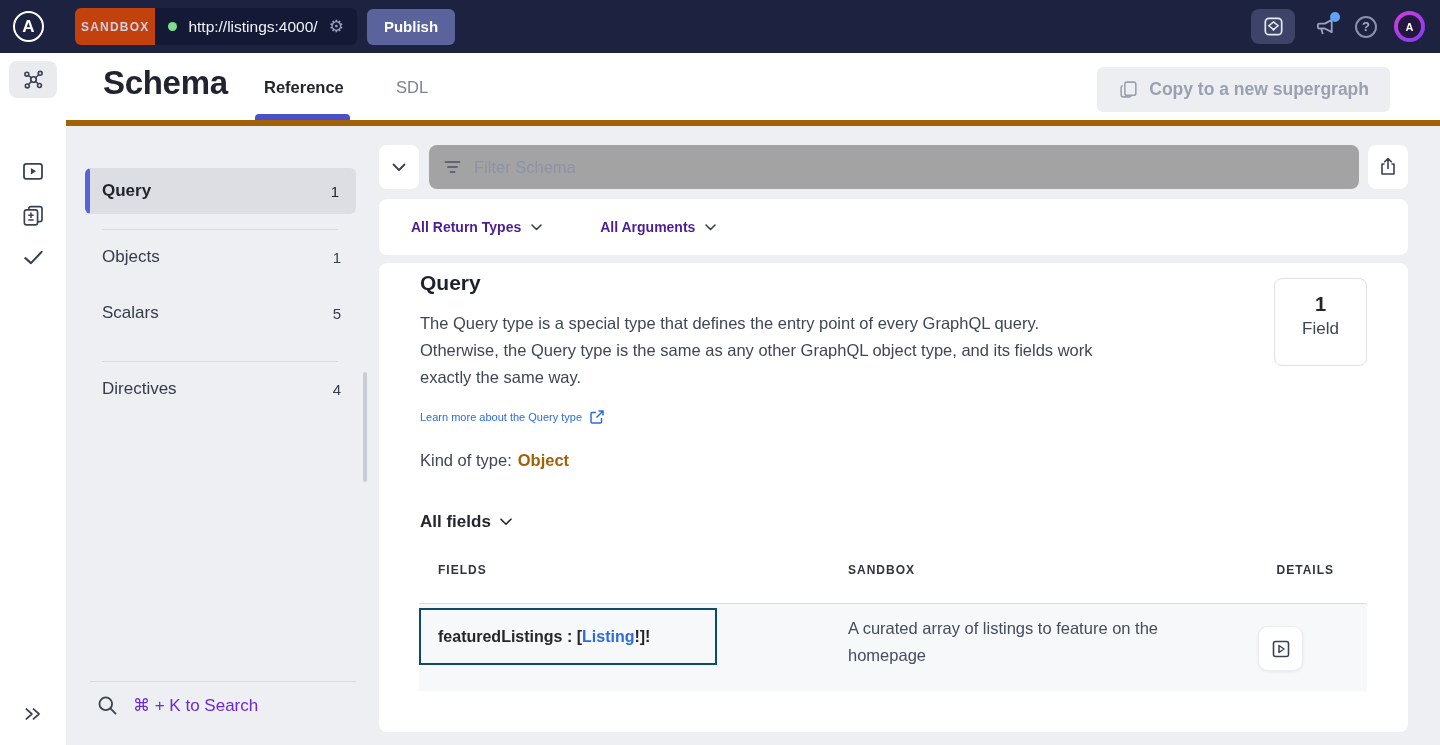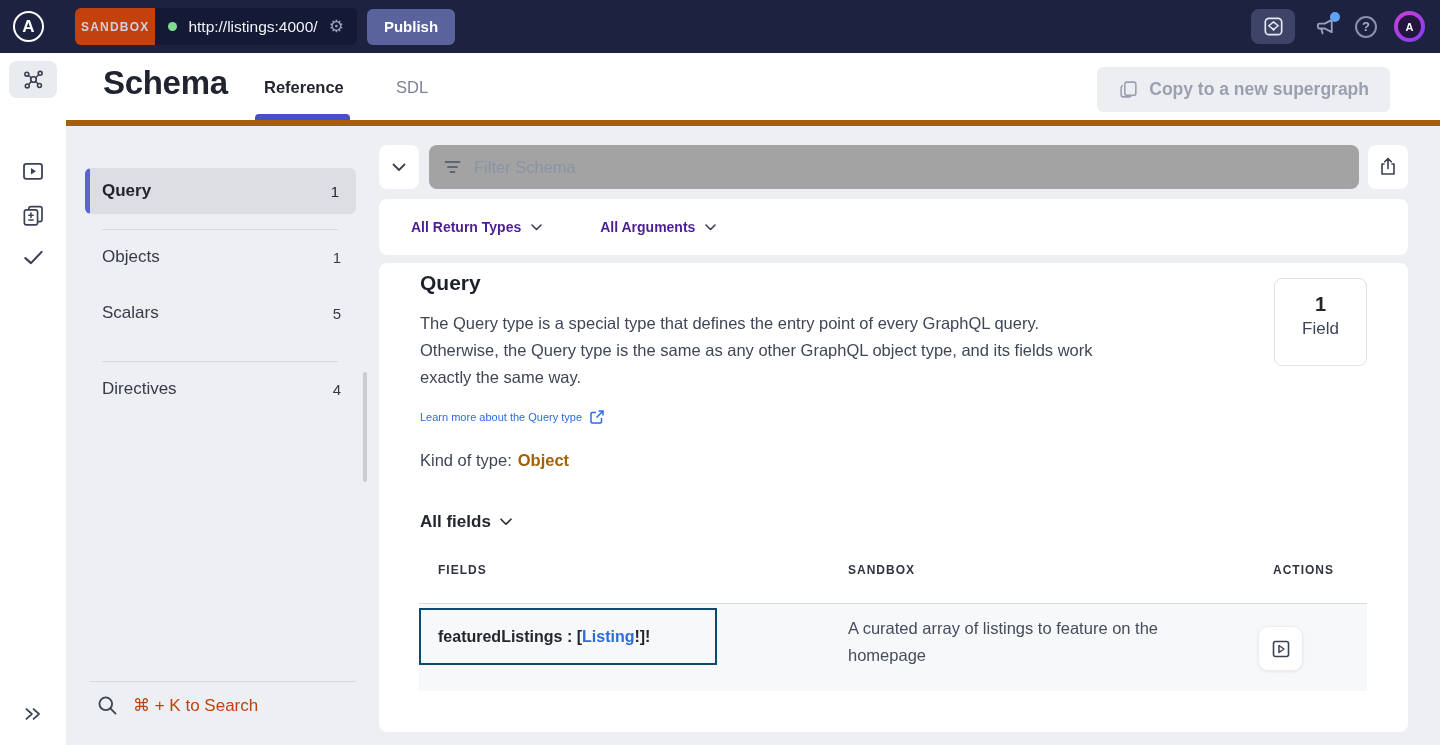--- a/index.html
+++ b/index.html
@@ -46,21 +46,21 @@
   .nav-item-active::before { content:""; position:absolute; left:0; top:0; bottom:0; width:5px; background:#5a62d8; border-radius:3px; }
   .nav-item-active .nav-label { margin-left:17px; font-weight:bold; font-size:17px; color:#1f232c; }
   .nav-item-active .nav-count { margin-left:auto; margin-right:17px; font-size:15px; color:#23262e; }
   .side-divider { position:absolute; left:36px; width:236px; height:1px; background:#d8dade; }
   .nav-item { position:absolute; left:36px; width:239px; height:26px; display:flex; align-items:center; cursor:pointer; }
   .nav-item .nav-label { font-size:17px; color:#363b48; }
   .nav-item .nav-count { margin-left:auto; font-size:15px; color:#363b48; }
   .side-thumb { position:absolute; left:297px; top:246px; width:4px; height:110px; background:#c9ccd3; border-radius:2px; cursor:grab; }
   .side-bottom-divider { position:absolute; left:24px; top:555px; width:266px; height:1px; background:#d8dade; }
   .search-row { position:absolute; left:30px; top:568px; display:flex; align-items:center; gap:14px; cursor:pointer; }
-  .search-hint { font-size:17px; color:#c2410c; }
+  .search-hint { font-size:17px; color:#6d28d9; }
 
   
   .main { position:absolute; left:379px; top:145px; width:1029px; }
   .toolbar { display:flex; }
   .dropdown-btn { width:40px; height:44px; background:#fff; border:none; border-radius:8px; display:flex; align-items:center; justify-content:center; cursor:pointer; }
   .filter-box { margin-left:10px; width:930px; height:44px; background:#a3a3a3; border-radius:8px; display:flex; align-items:center; padding:0 14px; gap:12px; }
   .filter-box input { border:none; outline:none; flex:1; font-family:inherit; font-size:16.5px; color:#2c3140; background:transparent; }
   .filter-box input::placeholder { color:#8b93a6; }
   .share-btn { margin-left:9px; width:40px; height:44px; background:#fff; border:none; border-radius:8px; display:flex; align-items:center; justify-content:center; cursor:pointer; }
 
@@ -279,21 +279,21 @@
     <div class="fields-heading">
       <span>All fields</span>
       <svg width="12" height="8" viewBox="0 0 12 8">
         <path d="M1 1.2 L6 6.2 L11 1.2" fill="none" stroke="#23262f" stroke-width="1.6" stroke-linecap="round" stroke-linejoin="round"></path>
       </svg>
     </div>
 
     <div class="table-header">
       <div class="th-fields">FIELDS</div>
       <div>SANDBOX</div>
-      <div class="th-actions">ACTIONS</div>
+      <div class="th-actions">DETAILS</div>
     </div>
     <div class="table-divider"></div>
 
     <div class="table-row">
       <div>
         <div class="sig-box">
           <span>featuredListings</span><span> : [</span><span class="sig-type">Listing</span><span>!]!</span>
         </div>
       </div>
       <div class="row-details">A curated array of listings to feature on the homepage</div>

